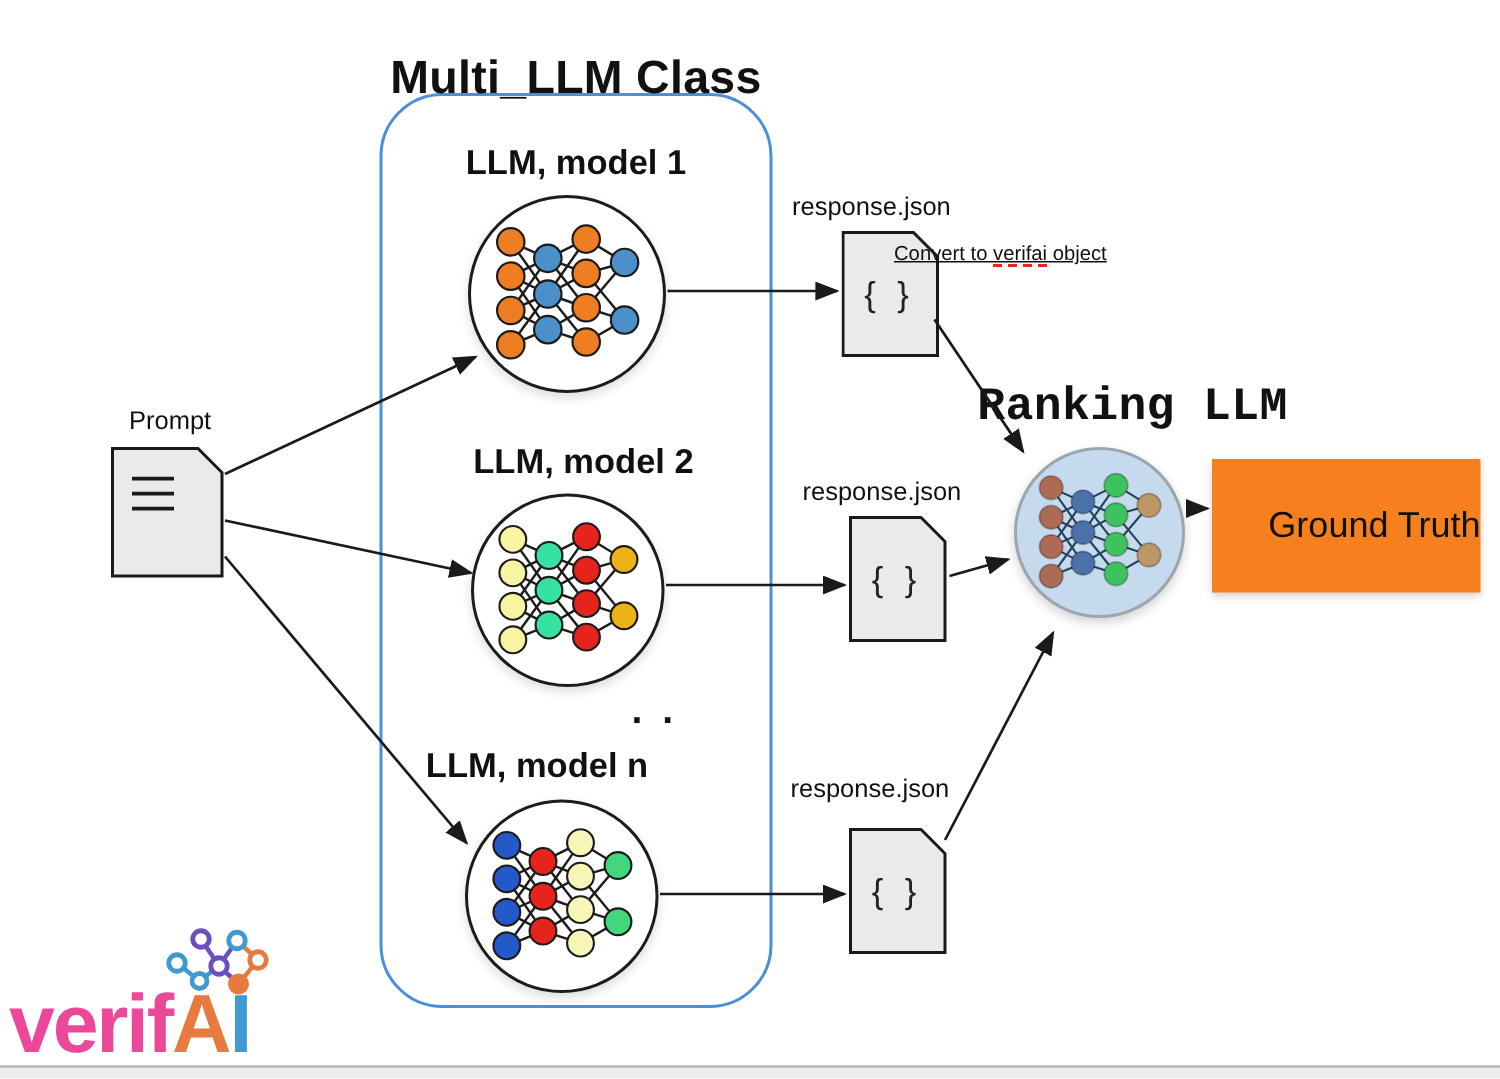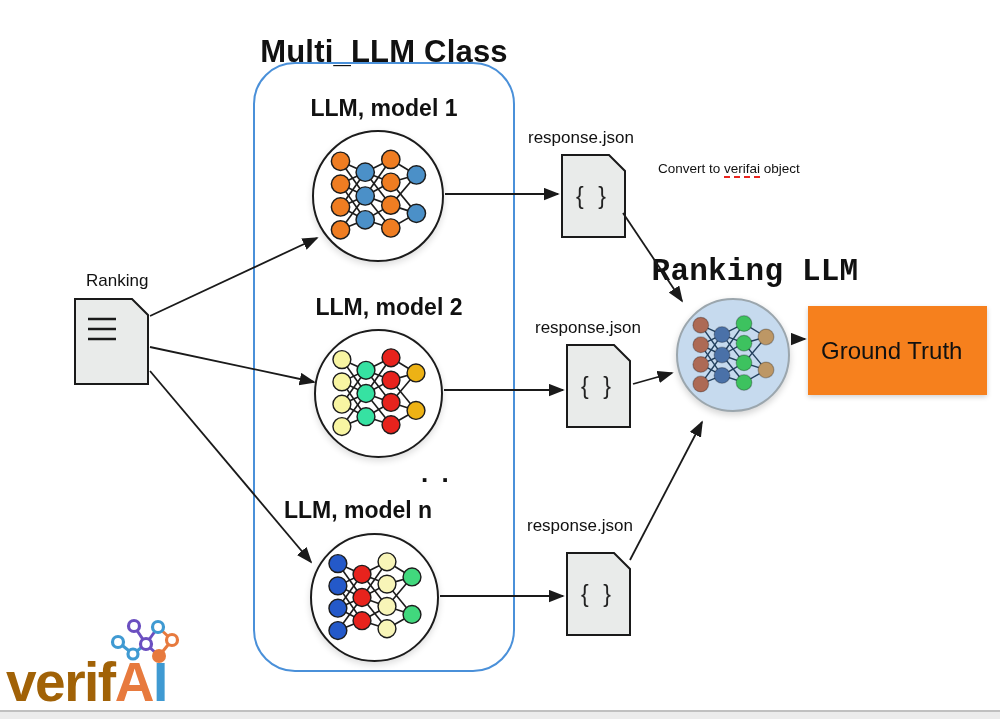--- a/index.html
+++ b/index.html
@@ -181,21 +181,21 @@
       <circle cx="-14" cy="26" r="10" fill="#e7231d" stroke="#1c1c1c" stroke-width="1.6"></circle>
       <circle cx="14" cy="-40" r="10" fill="#f8f5b8" stroke="#1c1c1c" stroke-width="1.6"></circle>
       <circle cx="14" cy="-15" r="10" fill="#f8f5b8" stroke="#1c1c1c" stroke-width="1.6"></circle>
       <circle cx="14" cy="10" r="10" fill="#f8f5b8" stroke="#1c1c1c" stroke-width="1.6"></circle>
       <circle cx="14" cy="35" r="10" fill="#f8f5b8" stroke="#1c1c1c" stroke-width="1.6"></circle>
       <circle cx="42" cy="-23" r="10" fill="#41d87d" stroke="#1c1c1c" stroke-width="1.6"></circle>
       <circle cx="42" cy="19" r="10" fill="#41d87d" stroke="#1c1c1c" stroke-width="1.6"></circle>
     </svg>
 </div>
 
-<div class="abs doc-label" style="left:86px; top:271px;">Ranking</div>
+<div class="abs doc-label" style="left:86px; top:271px;">Prompt</div>
 <svg class="abs" style="left:74px; top:298px;" width="76" height="88" viewBox="0 0 76 88">
   <polygon points="1,1 58,1 74,17 74,86 1,86" stroke-width="2" style="fill: rgb(233, 235, 234); stroke: rgb(26, 26, 26);"></polygon>
   <g stroke="#1a1a1a" stroke-width="2.5">
     <line x1="14" y1="21" x2="42" y2="21"></line>
     <line x1="14" y1="31" x2="42" y2="31"></line>
     <line x1="14" y1="41" x2="42" y2="41"></line>
   </g>
 </svg>
 
 <div class="abs doc-label" style="left:528px; top:128px;">response.json</div>
@@ -209,21 +209,21 @@
   <polygon points="1,1 48,1 64,17 64,83 1,83" stroke-width="2" style="fill: rgb(233, 235, 234); stroke: rgb(26, 26, 26);"></polygon>
   <text x="32" y="50" text-anchor="middle" font-size="23" letter-spacing="4" fill="#222">{ }</text>
 </svg>
 
 <div class="abs doc-label" style="left:527px; top:516px;">response.json</div>
 <svg class="abs" style="left:566px; top:552px;" width="66" height="84" viewBox="0 0 66 84">
   <polygon points="1,1 48,1 64,17 64,83 1,83" stroke-width="2" style="fill: rgb(233, 235, 234); stroke: rgb(26, 26, 26);"></polygon>
   <text x="32" y="50" text-anchor="middle" font-size="23" letter-spacing="4" fill="#222">{ }</text>
 </svg>
 
-<div class="abs small-note" style="left:658px; top:161px;">
+<div class="abs small-note" style="left:596px; top:161px;text-decoration:underline;">
   <span>Convert to </span><span class="misspelled">verifai</span><span> object</span>
 </div>
 
 <div class="abs big-title center" style="left:645px; top:254px; width:220px;font-family:Liberation Mono, monospace;">Ranking LLM</div>
 <div id="ranking-circle" class="abs" style="left: 676px; top: 298px; width: 114px; height: 114px; background-color: rgb(198, 218, 238);">
   <svg viewBox="-70 -70 140 140">
       <g stroke="#24415e" stroke-width="1.8">
         <line x1="-41" y1="-38" x2="-14" y2="-26"></line>
         <line x1="-41" y1="-38" x2="-14" y2="0"></line>
         <line x1="-41" y1="-13" x2="-14" y2="-26"></line>
@@ -259,21 +259,21 @@
       <circle cx="-14" cy="26" r="10" fill="#4a71a8" stroke="rgba(0,0,0,0.25)" stroke-width="1.6"></circle>
       <circle cx="14" cy="-40" r="10" fill="#3dc25f" stroke="rgba(0,0,0,0.25)" stroke-width="1.6"></circle>
       <circle cx="14" cy="-15" r="10" fill="#3dc25f" stroke="rgba(0,0,0,0.25)" stroke-width="1.6"></circle>
       <circle cx="14" cy="10" r="10" fill="#3dc25f" stroke="rgba(0,0,0,0.25)" stroke-width="1.6"></circle>
       <circle cx="14" cy="35" r="10" fill="#3dc25f" stroke="rgba(0,0,0,0.25)" stroke-width="1.6"></circle>
       <circle cx="42" cy="-23" r="10" fill="#bd9765" stroke="rgba(0,0,0,0.25)" stroke-width="1.6"></circle>
       <circle cx="42" cy="19" r="10" fill="#bd9765" stroke="rgba(0,0,0,0.25)" stroke-width="1.6"></circle>
     </svg>
 </div>
 
-<div id="result-box" class="abs" style="background-color: rgb(246, 128, 29);">
+<div id="result-box" class="abs" style="background-color: rgb(246, 128, 29); align-items: flex-end;">
   <div>Ground Truth</div>
 </div>
 
 <svg class="abs overlay" viewBox="0 0 1000 719">
   <defs>
     <marker id="ah" markerWidth="9" markerHeight="8" refX="8" refY="3.5" orient="auto">
       <path d="M0,0 L9,3.5 L0,7 z" fill="#1a1a1a"></path>
     </marker>
   </defs>
   <g stroke="#1a1a1a" stroke-width="1.8" fill="none">
@@ -304,16 +304,16 @@
     <circle cx="118" cy="642" r="5.5" style="stroke: rgb(63, 154, 210);"></circle>
     <circle cx="133" cy="654" r="5" style="stroke: rgb(63, 154, 210);"></circle>
     <circle cx="134" cy="626" r="5.5" style="stroke: rgb(107, 79, 192);"></circle>
     <circle cx="146" cy="644" r="5.5" style="stroke: rgb(107, 79, 192);"></circle>
     <circle cx="158" cy="627" r="5.5" style="stroke: rgb(63, 154, 210);"></circle>
     <circle cx="172" cy="640" r="5.5" style="stroke: rgb(231, 122, 62);"></circle>
   </g>
   <circle cx="159" cy="656" r="7" stroke="none" style="fill: rgb(231, 122, 62);"></circle>
 </svg>
 <div id="logo-text" class="abs" style="left:6px; top:655px;">
-  <span style="color: #a16207;">verif</span><span style="color: rgb(231, 122, 62);">A</span><span style="color: rgb(63, 154, 210);">I</span>
+  <span style="color: #ec4899;">verif</span><span style="color: rgb(231, 122, 62);">A</span><span style="color: rgb(63, 154, 210);">I</span>
 </div>
 
 <div id="footer-bar" class="abs" style="background-color: rgb(236, 236, 236);"></div>
 
 </body></html>

